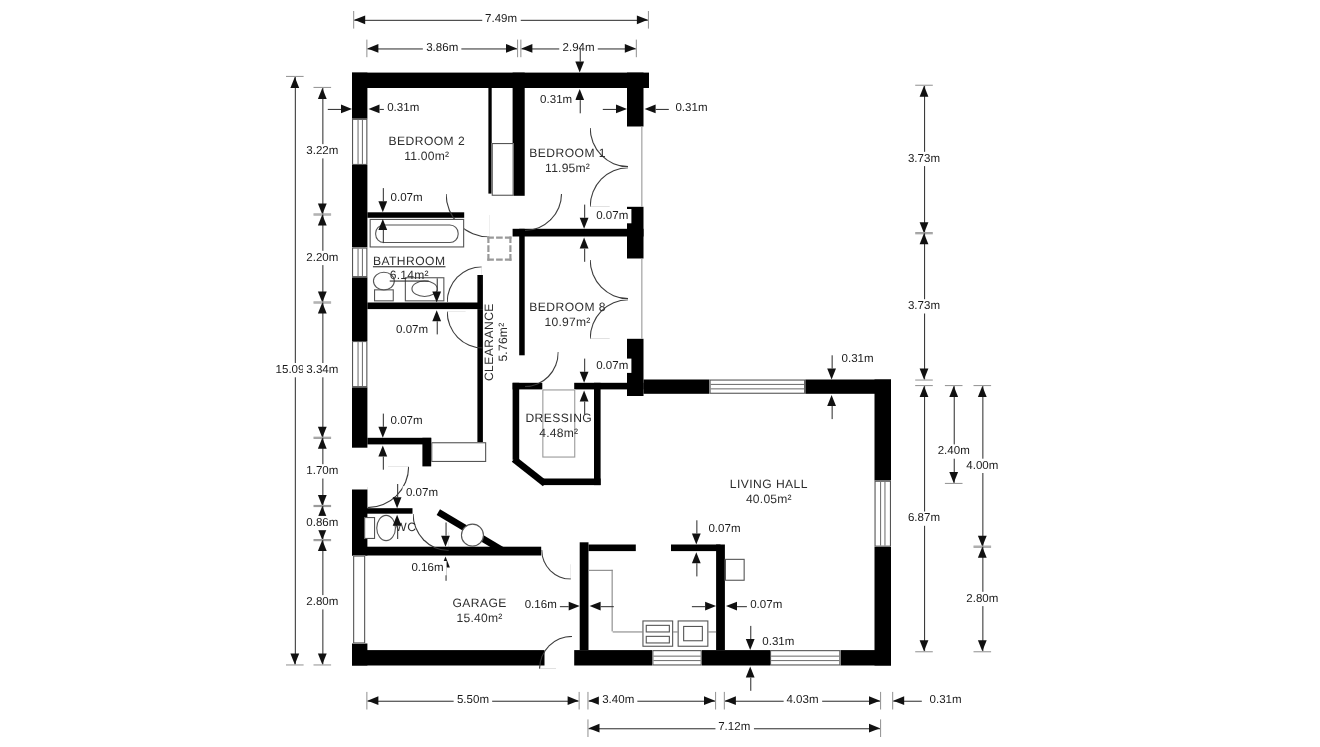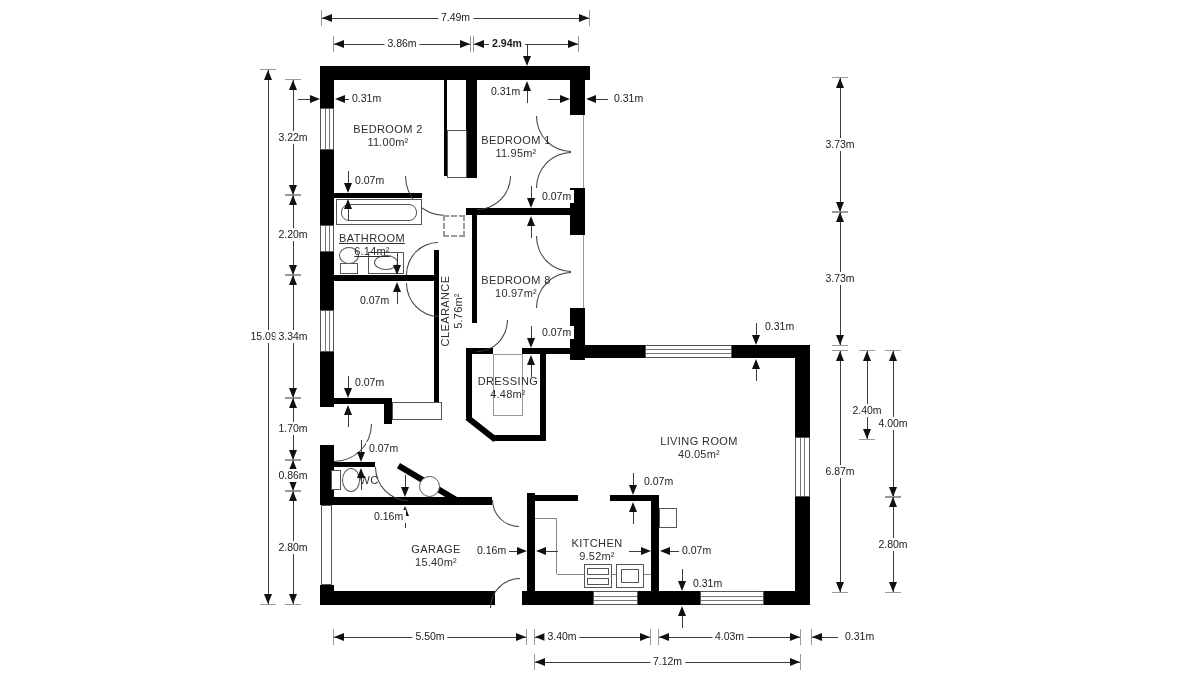--- a/index.html
+++ b/index.html
@@ -151,46 +151,42 @@
       <div>DRESSING</div>
       <div class="area">4.48m²</div>
     </div>
     <div class="roomlbl" style="left: 289px; top: 474px;">
       <div>WC</div>
     </div>
     <div class="roomlbl" style="left: 356px; top: 543px;">
       <div>GARAGE</div>
       <div class="area">15.40m²</div>
     </div>
-    <div class="roomlbl" style="left: 517px; top: 537px;">
-      <div>KITCHEN</div>
-      <div class="area">9.52m²</div>
-    </div>
     <div class="roomlbl" style="left: 619px; top: 435px;">
-      <div>LIVING ROOM</div>
+      <div>LIVING HALL</div>
       <div class="area">40.05m²</div>
     </div>
     <div class="dimline" style="left: 322px; top: 18px; width: 267px; height: 1px;"></div>
     <div class="tick" style="left: 321px; top: 10px; width: 1px; height: 16px;"></div>
     <div class="tri" style="left: 322px; top: 14px; border-style: solid; border-color: transparent rgb(17, 17, 17) transparent transparent; border-width: 4.5px 10px 4.5px 0px;"></div>
     <div class="tick" style="left: 589px; top: 10px; width: 1px; height: 16px;"></div>
     <div class="tri" style="left: 579px; top: 14px; border-style: solid; border-color: transparent transparent transparent rgb(17, 17, 17); border-width: 4.5px 0px 4.5px 10px;"></div>
     <div class="dimlbl" style="left: 455.5px; top: 11px; transform: translateX(-50%);">7.49m</div>
     <div class="dimline" style="left: 334px; top: 44px; width: 136px; height: 1px;"></div>
     <div class="tick" style="left: 333px; top: 36px; width: 1px; height: 16px;"></div>
     <div class="tri" style="left: 334px; top: 40px; border-style: solid; border-color: transparent rgb(17, 17, 17) transparent transparent; border-width: 4.5px 10px 4.5px 0px;"></div>
     <div class="tick" style="left: 470px; top: 36px; width: 1px; height: 16px;"></div>
     <div class="tri" style="left: 460px; top: 40px; border-style: solid; border-color: transparent transparent transparent rgb(17, 17, 17); border-width: 4.5px 0px 4.5px 10px;"></div>
     <div class="dimlbl" style="left: 402px; top: 37px; transform: translateX(-50%);">3.86m</div>
     <div class="dimline" style="left: 474px; top: 44px; width: 104px; height: 1px;"></div>
     <div class="tick" style="left: 473px; top: 36px; width: 1px; height: 16px;"></div>
     <div class="tri" style="left: 474px; top: 40px; border-style: solid; border-color: transparent rgb(17, 17, 17) transparent transparent; border-width: 4.5px 10px 4.5px 0px;"></div>
     <div class="tick" style="left: 578px; top: 36px; width: 1px; height: 16px;"></div>
     <div class="tri" style="left: 568px; top: 40px; border-style: solid; border-color: transparent transparent transparent rgb(17, 17, 17); border-width: 4.5px 0px 4.5px 10px;"></div>
-    <div class="dimlbl" style="left: 507px; top: 37px; transform: translateX(-50%); font-weight: bold;">2.94m</div>
+    <div class="dimlbl" style="left: 526px; top: 37px; transform: translateX(-50%);">2.94m</div>
     <div class="dimline" style="left: 334px; top: 637px; width: 192px; height: 1px;"></div>
     <div class="tick" style="left: 333px; top: 629px; width: 1px; height: 16px;"></div>
     <div class="tri" style="left: 334px; top: 633px; border-style: solid; border-color: transparent rgb(17, 17, 17) transparent transparent; border-width: 4.5px 10px 4.5px 0px;"></div>
     <div class="tick" style="left: 526px; top: 629px; width: 1px; height: 16px;"></div>
     <div class="tri" style="left: 516px; top: 633px; border-style: solid; border-color: transparent transparent transparent rgb(17, 17, 17); border-width: 4.5px 0px 4.5px 10px;"></div>
     <div class="dimlbl" style="left: 430px; top: 630px; transform: translateX(-50%);">5.50m</div>
     <div class="dimline" style="left: 535px; top: 637px; width: 115px; height: 1px;"></div>
     <div class="tick" style="left: 534px; top: 629px; width: 1px; height: 16px;"></div>
     <div class="tri" style="left: 535px; top: 633px; border-style: solid; border-color: transparent rgb(17, 17, 17) transparent transparent; border-width: 4.5px 10px 4.5px 0px;"></div>
     <div class="tick" style="left: 650px; top: 629px; width: 1px; height: 16px;"></div>

